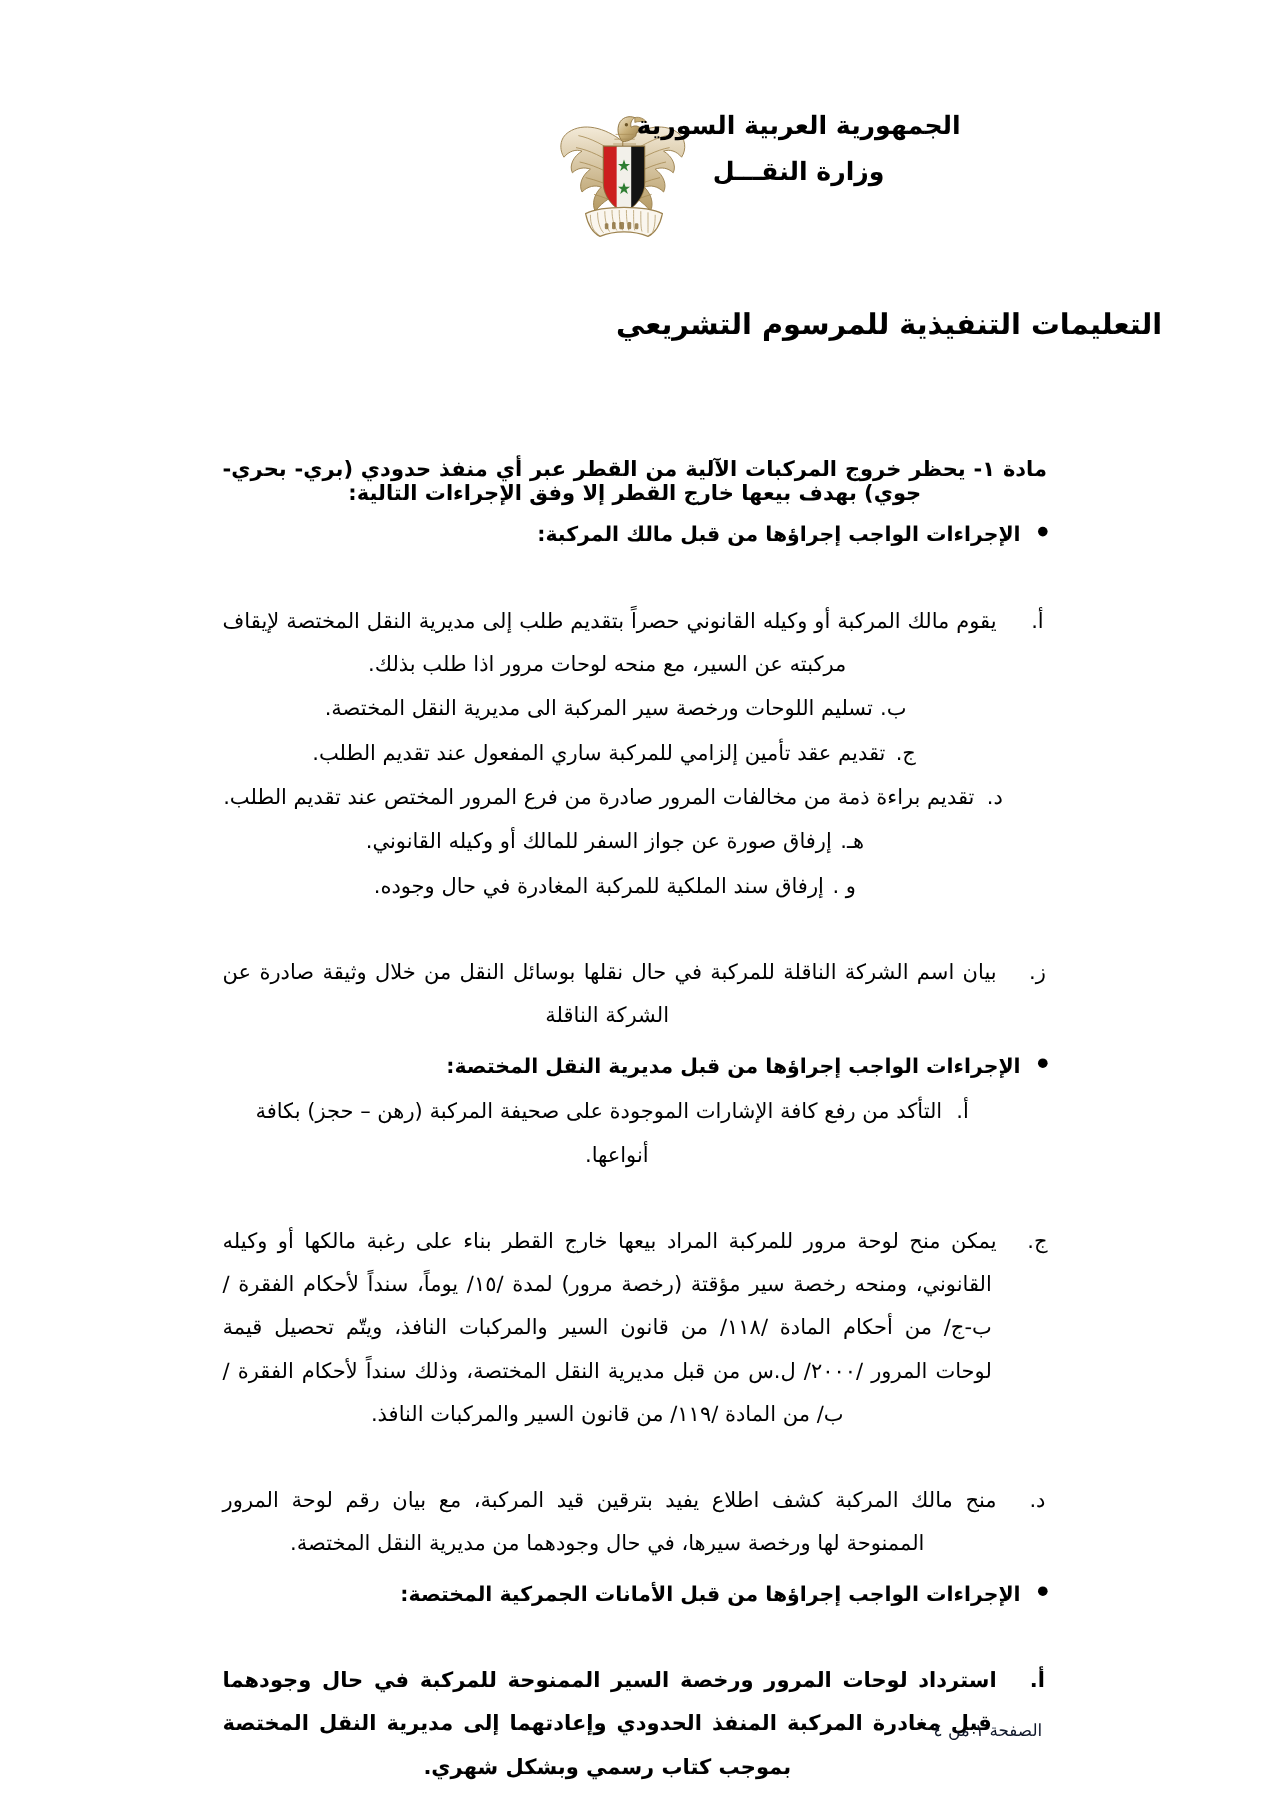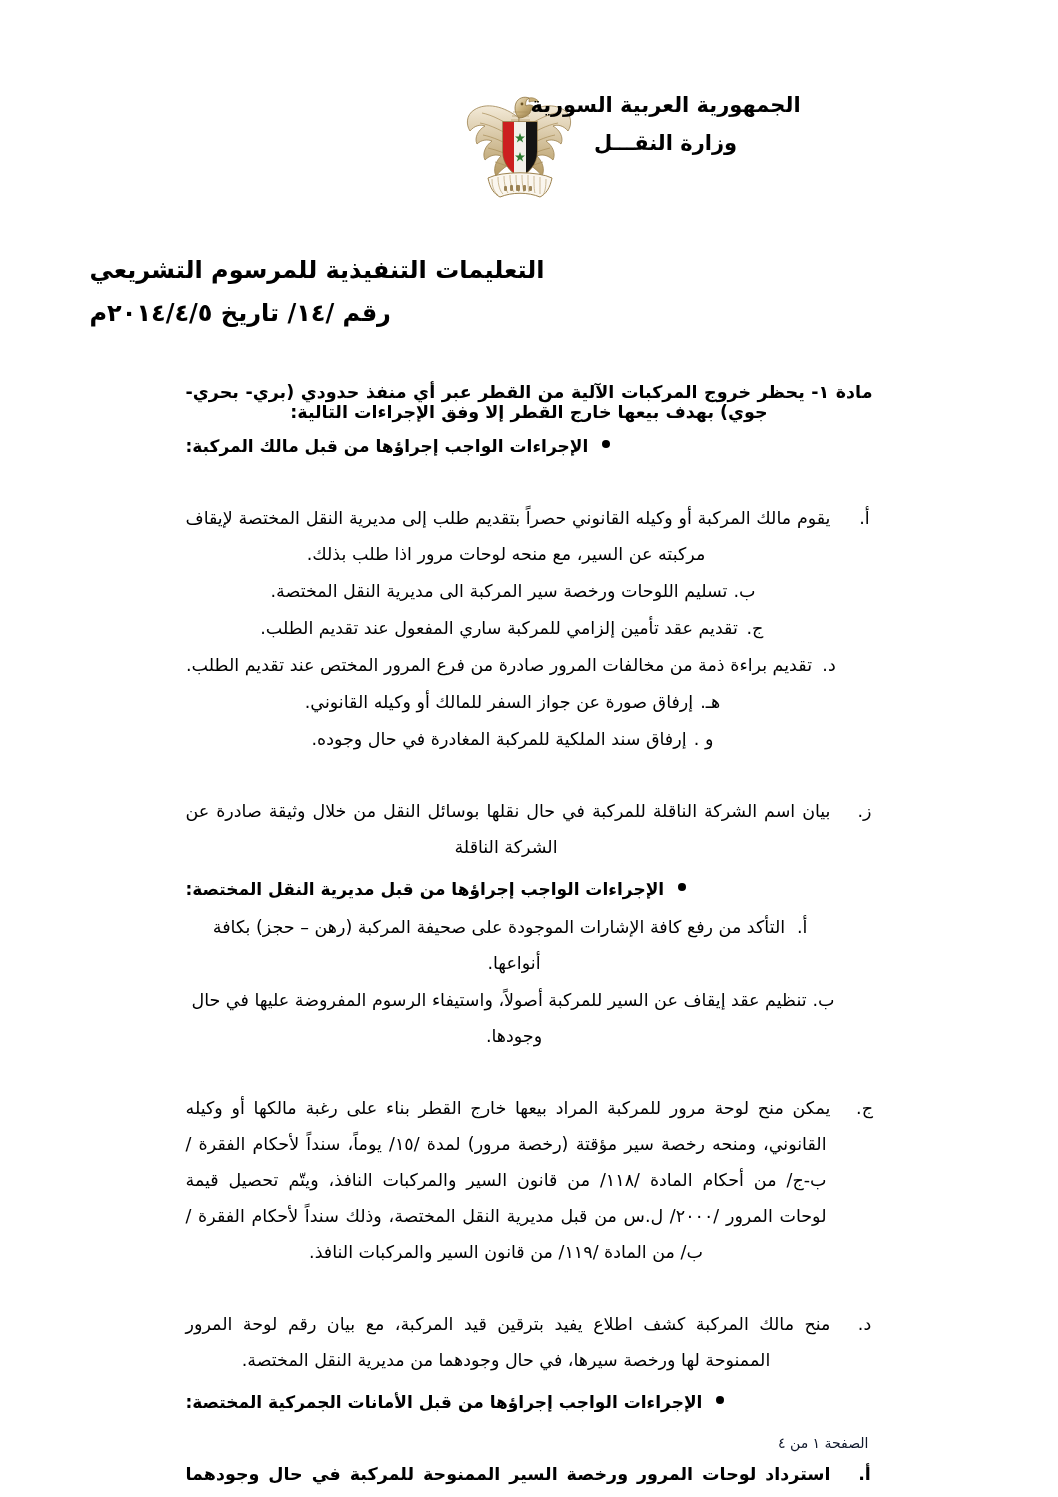--- a/index.html
+++ b/index.html
@@ -63,21 +63,21 @@
     height: 132px;
     margin-right: 20px;
   }
 
   
   .doc-title-block {
     position: absolute;
     top: 248px;
     left: 0;
     right: 0;
-    text-align: left;
+    text-align: right;
     direction: rtl;
   }
   .doc-title {
     font-weight: bold;
     font-size: 24px;
     line-height: 44px;
     color: #000;
   }
   .doc-subtitle {
     font-weight: bold;
@@ -109,21 +109,21 @@
     font-weight: bold;
     text-indent: 0;
   }
 
   .bullet-head {
     position: relative;
     font-weight: bold;
     font-size: 17px;
     line-height: 36px;
     color: #000;
-    text-align: left;
+    text-align: right;
     margin: 6px 0 2px 0;
     padding-right: 0;
   }
   .bullet-head .bullet-dot {
     display: inline-block;
     width: 8px;
     height: 8px;
     border-radius: 50%;
     background: #000;
     vertical-align: middle;
@@ -273,21 +273,20 @@
     </div>
 
     <div class="header-text">
       <div class="header-line">الجمهورية العربية السورية</div>
       <div class="header-line">وزارة النقـــل</div>
     </div>
   </div>
 
   <div class="doc-title-block">
     <div class="doc-title">التعليمات التنفيذية للمرسوم التشريعي</div>
-    <div class="doc-subtitle">رقم /١٤/ تاريخ  ٢٠١٤/٤/٥م</div>
   </div>
 
   <div class="body-area">
 
     <p class="para article-1">مادة ١-  يحظر خروج المركبات الآلية من القطر عبر أي منفذ حدودي (بري- بحري- جوي) بهدف بيعها خارج القطر إلا وفق الإجراءات التالية:</p>
 
     <div class="bullet-head">
       <span class="bullet-dot"></span><span>الإجراءات الواجب إجراؤها من قبل مالك المركبة:</span>
     </div>
 
@@ -320,23 +319,20 @@
     </p>
 
     <div class="bullet-head">
       <span class="bullet-dot"></span><span>الإجراءات الواجب إجراؤها من قبل مديرية النقل المختصة:</span>
     </div>
 
     <p class="lettered single">
       <span class="lbl">أ.</span><span>التأكد من رفع كافة الإشارات الموجودة على صحيفة المركبة (رهن – حجز) بكافة أنواعها.</span>
     </p>
 
-    <p class="lettered single">
-      <span class="lbl">ب.</span><span>تنظيم عقد إيقاف عن السير للمركبة أصولاً، واستيفاء الرسوم المفروضة عليها في حال وجودها.</span>
-    </p>
 
     <p class="lettered hang just">
       <span class="lbl">ج.</span><span>يمكن منح لوحة مرور للمركبة المراد بيعها خارج القطر بناء على رغبة مالكها أو وكيله القانوني، ومنحه رخصة سير مؤقتة (رخصة مرور) لمدة /١٥/ يوماً، سنداً لأحكام الفقرة /ب-ج/ من أحكام المادة /١١٨/ من قانون السير والمركبات النافذ، ويتّم تحصيل قيمة لوحات المرور /٢٠٠٠/ ل.س من قبل مديرية النقل المختصة، وذلك سنداً لأحكام الفقرة /ب/ من المادة /١١٩/ من قانون السير والمركبات النافذ.</span>
     </p>
 
     <p class="lettered hang just">
       <span class="lbl">د.</span><span>منح مالك المركبة كشف اطلاع يفيد بترقين قيد المركبة، مع بيان رقم لوحة المرور الممنوحة لها ورخصة سيرها، في حال وجودهما من مديرية النقل المختصة.</span>
     </p>
 
     <div class="bullet-head">

